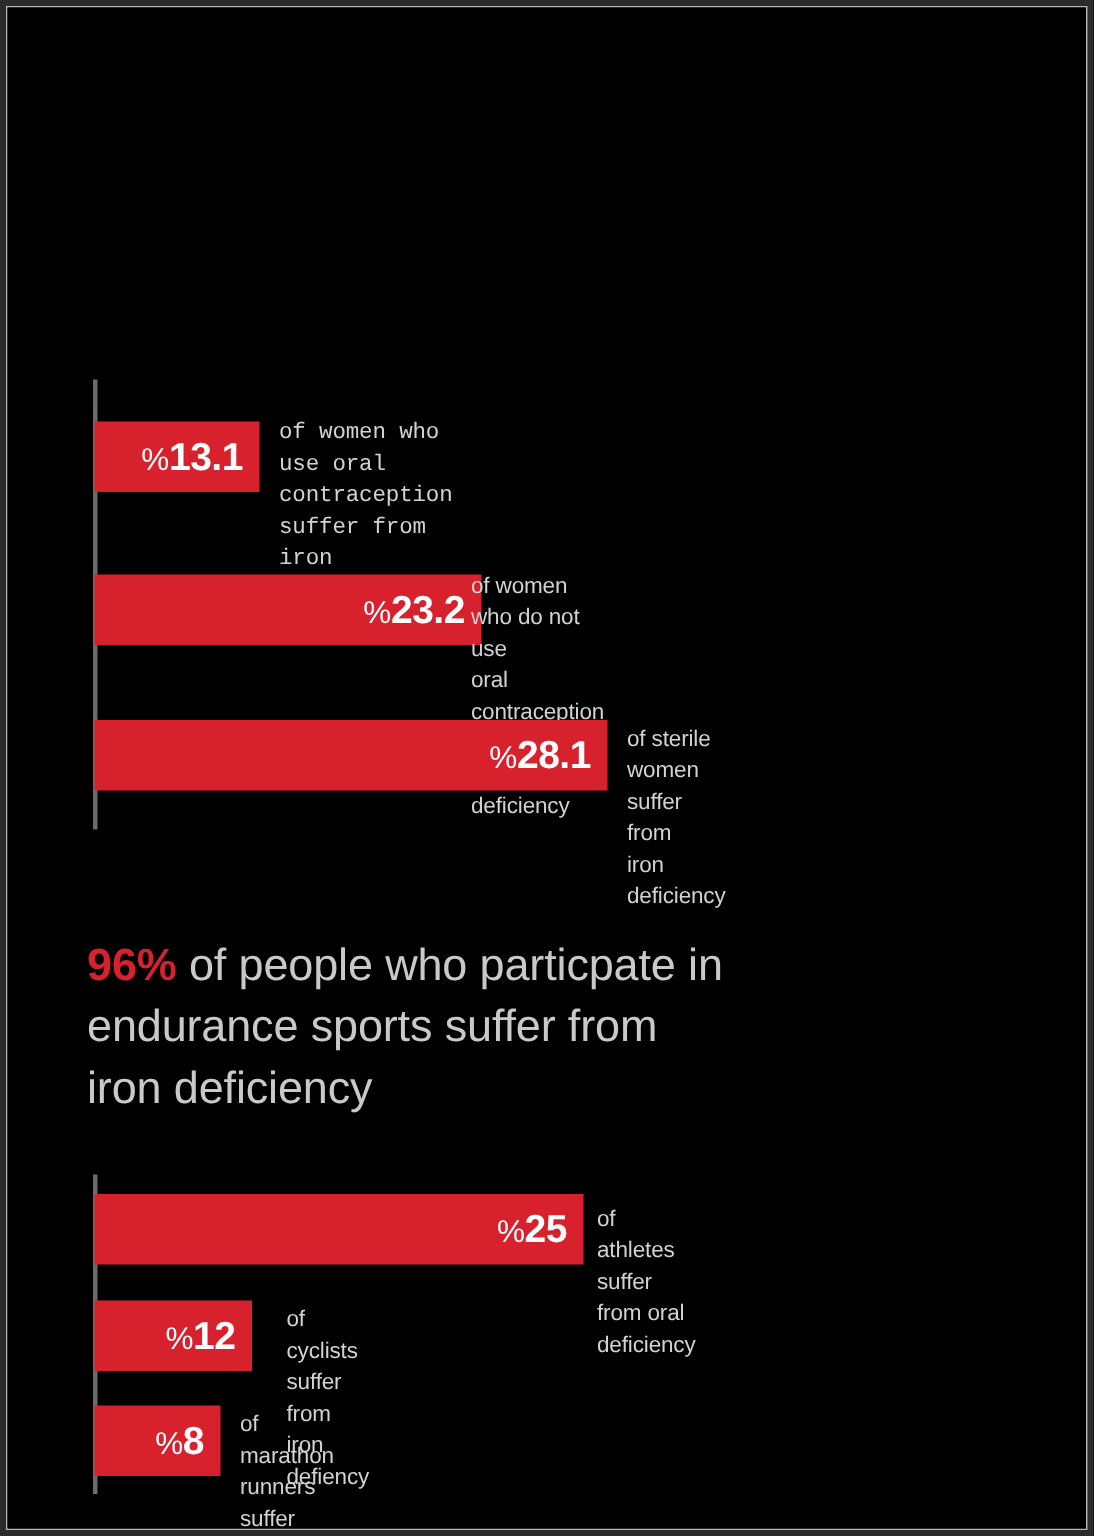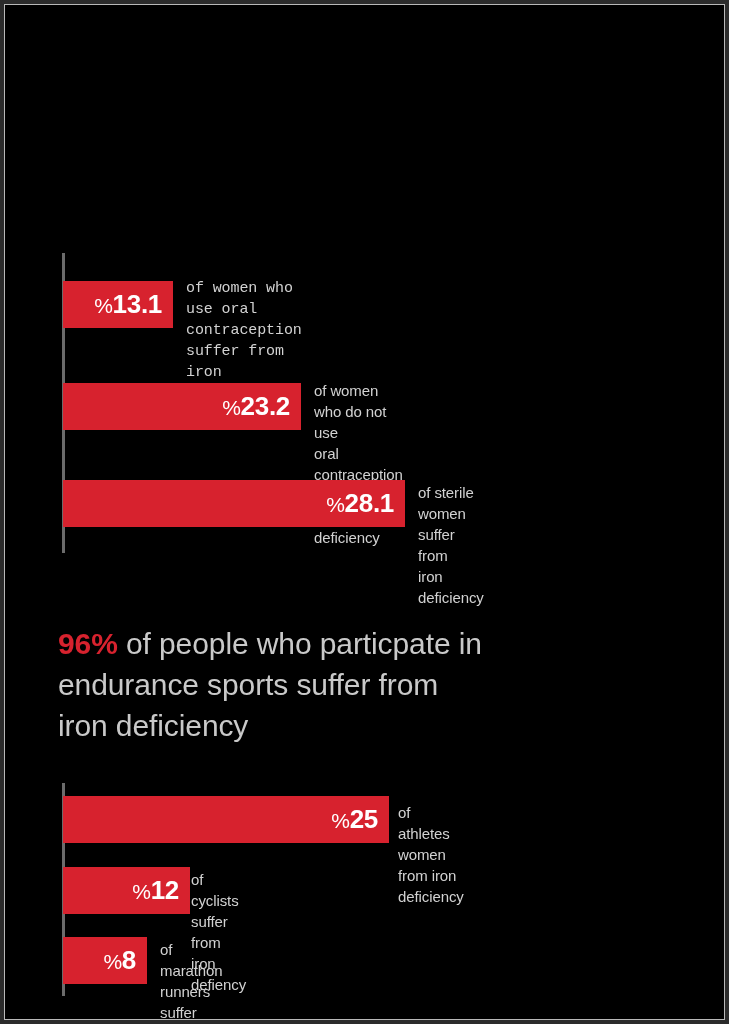--- a/index.html
+++ b/index.html
@@ -136,21 +136,21 @@
       <div class="bar-row" style="top:28px;">
         <div class="bar" style="width:110px;">
           <span class="bar-value"><span class="pct">%</span><span>13.1</span></span>
         </div>
         <div class="bar-label" style="left:123px;font-family:Liberation Mono, monospace;">of women who use oral
 contraception suffer from
 iron deficiency</div>
       </div>
 
       <div class="bar-row" style="top:130px;">
-        <div class="bar" style="width:238px;">
+        <div class="bar" style="width:258px;">
           <span class="bar-value"><span class="pct">%</span><span>23.2</span></span>
         </div>
         <div class="bar-label" style="left:251px;">of women who do not use
 oral contraception suffer
 from iron deficiency</div>
       </div>
 
       <div class="bar-row" style="top:227px;">
         <div class="bar" style="width:342px;">
           <span class="bar-value"><span class="pct">%</span><span>28.1</span></span>
@@ -164,26 +164,26 @@
 endurance sports suffer from
 iron deficiency</span></div>
 
     <div class="chart" id="chart-two">
       <div class="axis"></div>
 
       <div class="bar-row" style="top:13px;">
         <div class="bar" style="width:326px;">
           <span class="bar-value"><span class="pct">%</span><span>25</span></span>
         </div>
-        <div class="bar-label" style="left:335px;top:6px;">of athletes women from iron
+        <div class="bar-label" style="left:335px;top:6px;">of athletes suffer from oral
 deficiency</div>
       </div>
 
       <div class="bar-row" style="top:84px;">
-        <div class="bar" style="width:127px;">
+        <div class="bar" style="width:105px;">
           <span class="bar-value"><span class="pct">%</span><span>12</span></span>
         </div>
         <div class="bar-label" style="left:128px;top:2px;">of cyclists suffer from iron
 defiency</div>
       </div>
 
       <div class="bar-row" style="top:154px;">
         <div class="bar" style="width:84px;">
           <span class="bar-value"><span class="pct">%</span><span>8</span></span>
         </div>

